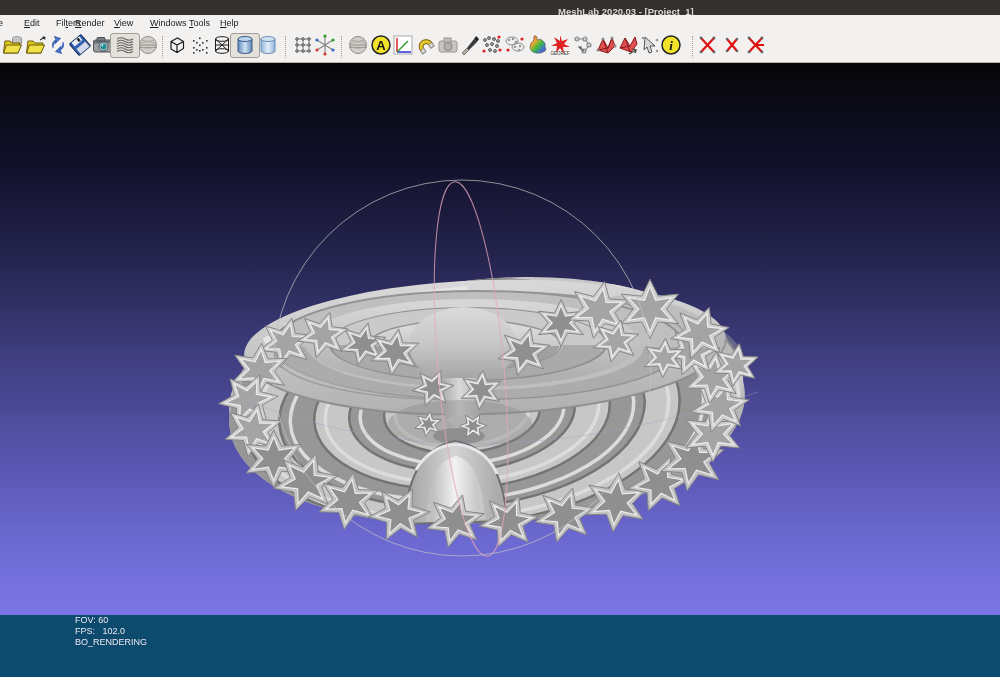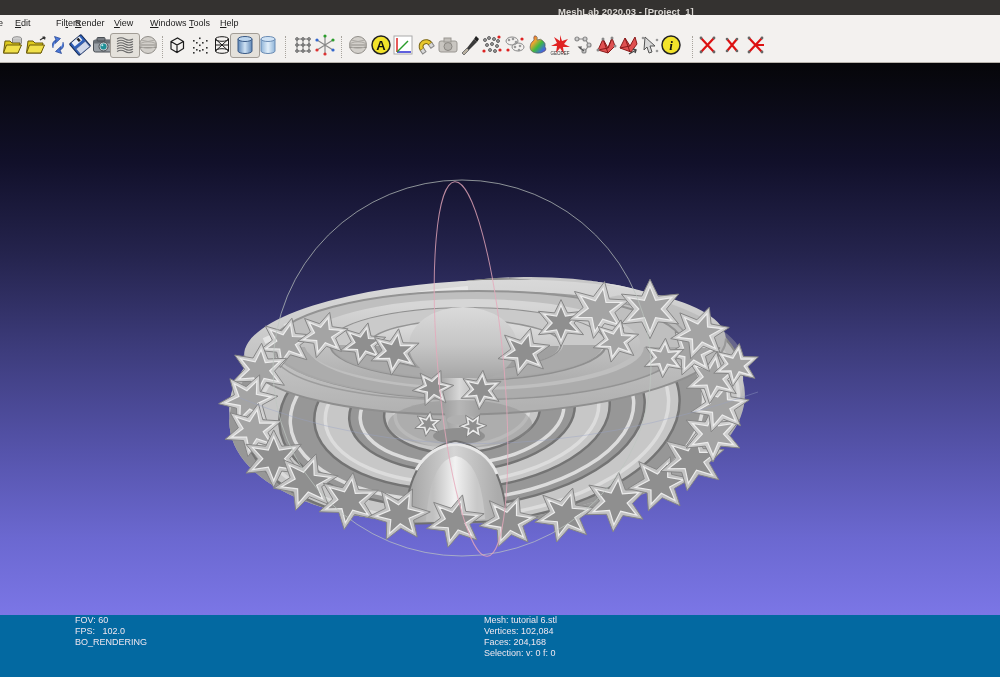--- a/index.html
+++ b/index.html
@@ -6,21 +6,21 @@
 .titlebar span{position:absolute;left:558px;top:6px;font-size:9.5px;font-weight:bold;color:#dbd8d4}
 .menubar{position:absolute;left:0;top:15px;width:1000px;height:17px;background:#f3f1ef}
 .mi{position:absolute;top:3px;font-size:9px;color:#1c1c1c}
 .mi u{text-decoration:underline}
 .toolbar{position:absolute;left:0;top:32px;width:1000px;height:31px;background:#f3f1ef;border-bottom:1px solid #b8b3ac}
 .tbi{position:absolute;top:0px;width:26px;height:26px}
 .tbi svg{position:absolute;left:2px;top:2px}
 .press{position:absolute;left:-2px;top:1px;width:30px;height:25px;background:#e4e1db;border:1px solid #a29d96;border-radius:3px}
 .tsep{position:absolute;top:4px;width:2px;height:22px;border-left:1px dotted #a8a49d}
 .viewport{position:absolute;left:0;top:63px;width:1000px;height:552px}
-.band{position:absolute;left:0;top:615px;width:1000px;height:62px;background:#0369a1}
+.band{position:absolute;left:0;top:615px;width:1000px;height:62px;background:#0c4a6e}
 .band div{position:absolute;font-size:9px;color:#efe6ef;line-height:11px;white-space:pre}
 </style></head>
 <body>
 <svg width="0" height="0" style="position:absolute">
     <defs>
 <linearGradient id="cylg" x1="0" y1="0" x2="1" y2="0">
         <stop offset="0" stop-color="#5d86b6"></stop>
         <stop offset="0.5" stop-color="#cfe2f4"></stop>
         <stop offset="1" stop-color="#5d86b6"></stop>
       </linearGradient>
@@ -202,21 +202,21 @@
         <ellipse cx="462" cy="368" rx="189" ry="188" stroke="#bdc6c0" stroke-width="1" opacity="0.7"></ellipse>
         <path d="M 240 398 Q 470 492 758 392" stroke="#99a2c6" stroke-width="1" opacity="0.4"></path>
         <ellipse cx="471" cy="369" rx="33" ry="188" transform="rotate(-5 471 369)" stroke="#e6a8ba" stroke-width="1" opacity="0.8"></ellipse>
       </g>
 </svg></div>
 <div class="titlebar">
     <span>MeshLab 2020.03 - [Project_1]</span>
   </div>
 <div class="menubar">
     <span class="mi" style="left:-2px">e</span>
-    <span class="mi" style="left:15px"><u>E</u>dit</span>
+    <span class="mi" style="left:24px"><u>E</u>dit</span>
     <span class="mi" style="left:56px">Fil<u>t</u>ers</span>
     <span class="mi" style="left:75px"><u>R</u>ender</span>
     <span class="mi" style="left:114px"><u>V</u>iew</span>
     <span class="mi" style="left:150px"><u>W</u>indows</span>
     <span class="mi" style="left:189px"><u>T</u>ools</span>
     <span class="mi" style="left:220px"><u>H</u>elp</span>
   </div>
 <div class="toolbar">
     <div class="tbi" style="left:1px">
       <svg width="22" height="22" viewBox="0 0 22 22">
@@ -526,16 +526,12 @@
           <circle cx="17" cy="18" r="1.4"></circle>
         </g>
         <path d="M10 11 L19 11" stroke="#dd1111" stroke-width="2"></path>
       </svg>
     </div>
   </div>
 <div class="band">
 <div style="left:75px;top:0px">FOV: 60
 FPS:   102.0
 BO_RENDERING</div>
-<div style="left:484px;top:0px">Mesh: tutorial 6.stl
-Vertices: 102,084
-Faces: 204,168
-Selection: v: 0 f: 0</div>
 </div>
 </body></html>

